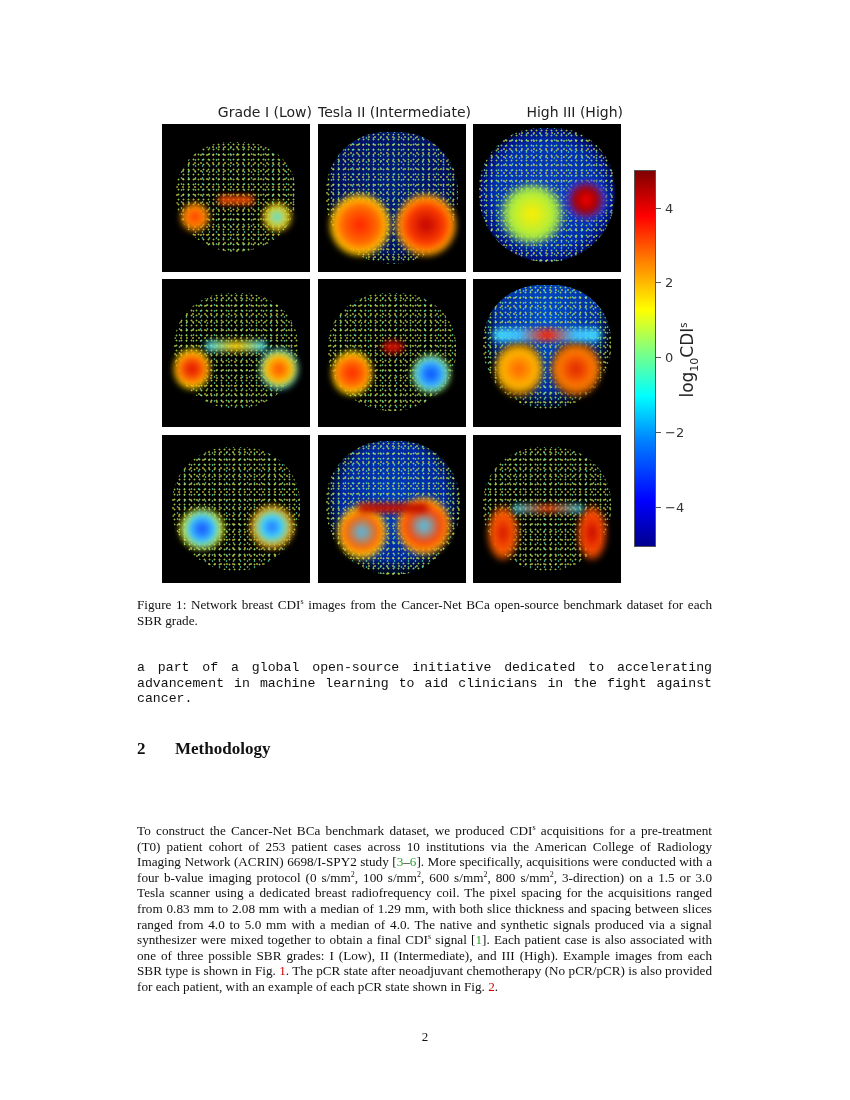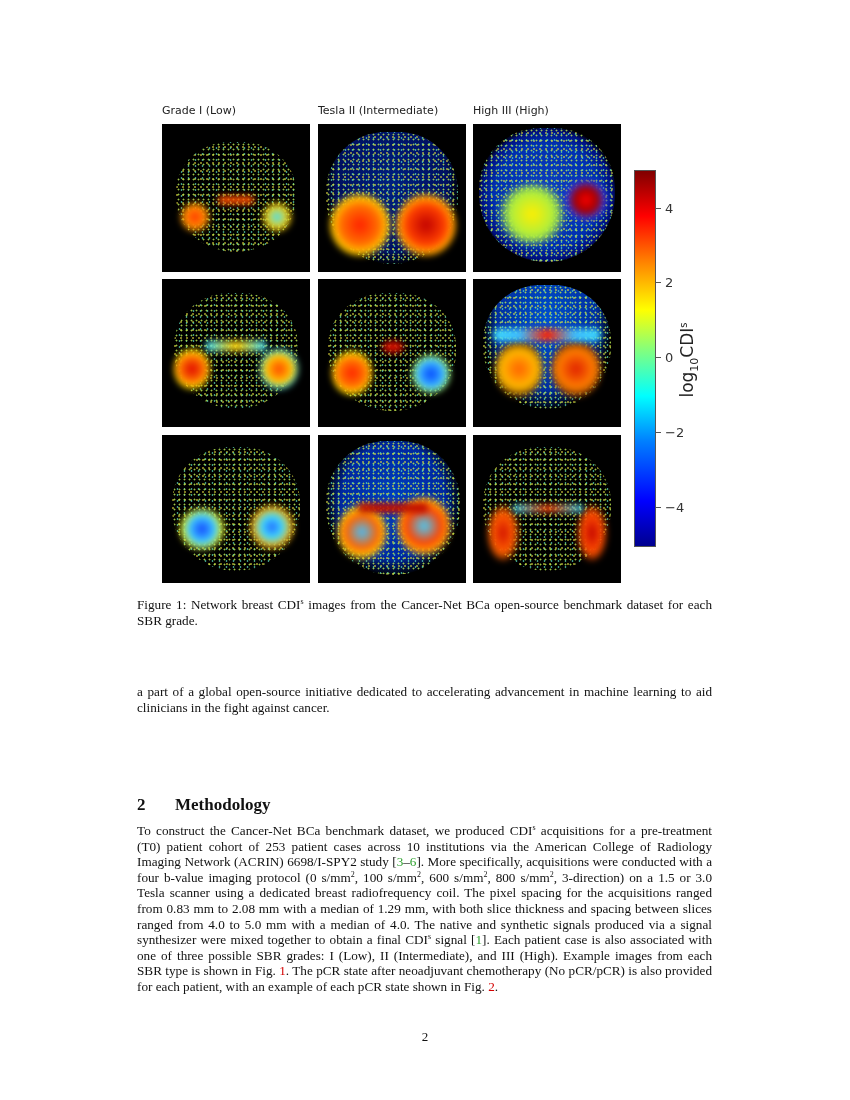--- a/index.html
+++ b/index.html
@@ -1,20 +1,20 @@
 <!DOCTYPE html>
 <html><head>
 <meta charset="utf-8">
 <style>
   html, body { margin: 0; padding: 0; background: #ffffff; }
   body { width: 850px; height: 1100px; position: relative; overflow: hidden;
          font-family: "Liberation Serif", "DejaVu Serif", serif; color: #111; }
   .figure { position: absolute; left: 160px; top: 100px; width: 560px; height: 490px; }
   .col-title { position: absolute; top: 4px; font-family: "DejaVu Sans", "Liberation Sans", sans-serif;
-               font-size: 11px; color: #222; text-align: left; width: 150px; white-space: nowrap; }
+               font-size: 14px; color: #222; text-align: right; width: 150px; white-space: nowrap; }
   .panel { position: absolute; width: 148px; height: 148px; background: #000; overflow: hidden; }
   .blob { position: absolute; border-radius: 50%; filter: blur(3px); }
   .speckle { position: absolute; inset: 0;
     background-image:
       radial-gradient(circle, rgba(180,230,80,0.85) 0.7px, transparent 1.2px),
       radial-gradient(circle, rgba(90,220,190,0.7) 0.7px, transparent 1.2px),
       radial-gradient(circle, rgba(230,220,60,0.7) 0.6px, transparent 1.1px);
     background-size: 5px 5px, 7px 6px, 6px 8px;
     background-position: 0 0, 2px 3px, 4px 1px; }
   .mask { position: absolute; border-radius: 45% 45% 50% 50%; overflow: hidden; }
@@ -24,22 +24,22 @@
               background: linear-gradient(to top, #00008f 0%, #0000ff 12%, #0080ff 28%, #00ffff 40%, #80ff80 52%, #ffff00 63%, #ff8000 76%, #ff0000 88%, #800000 100%); }
   .tick { position: absolute; left: 21px; width: 6px; height: 1px; background: #555; }
   .tick-label { position: absolute; left: 31px; font-family: "DejaVu Sans", "Liberation Sans", sans-serif;
                 font-size: 13px; color: #333; transform: translateY(-50%); }
   .cb-label { position: absolute; left: 55px; top: 190px; transform: translate(-50%, -50%) rotate(-90deg);
               font-family: "DejaVu Sans", "Liberation Sans", sans-serif; font-size: 17px; color: #222; white-space: nowrap; }
   .cb-label sub { font-size: 11px; }
   .cb-label sup { font-size: 10px; }
   .text { position: absolute; left: 137px; width: 575px; font-size: 13.2px; line-height: 15.6px; text-align: justify; }
   .caption { top: 597px; }
-  .para1 { top: 684px; }
-  .heading { position: absolute; left: 137px; top: 795px; font-size: 17px; font-weight: bold; }
+  .para1 { top: 660px; font-family: Liberation Mono, monospace; }
+  .heading { position: absolute; left: 137px; top: 739px; font-size: 17px; font-weight: bold; }
   .heading .num { display: inline-block; width: 38px; }
   .para2 { top: 823px; }
   .para2 sup, .caption sup { font-size: 8px; vertical-align: 5px; line-height: 0; }
   .sup2 { font-size: 8px; vertical-align: 5px; line-height: 0; }
   .cite-green { color: #2ca02c; }
   .cite-red { color: #d40000; }
   .page-num { position: absolute; left: 0; width: 850px; top: 1029px; text-align: center; font-size: 13px; }
 </style>
 </head>
 <body>

